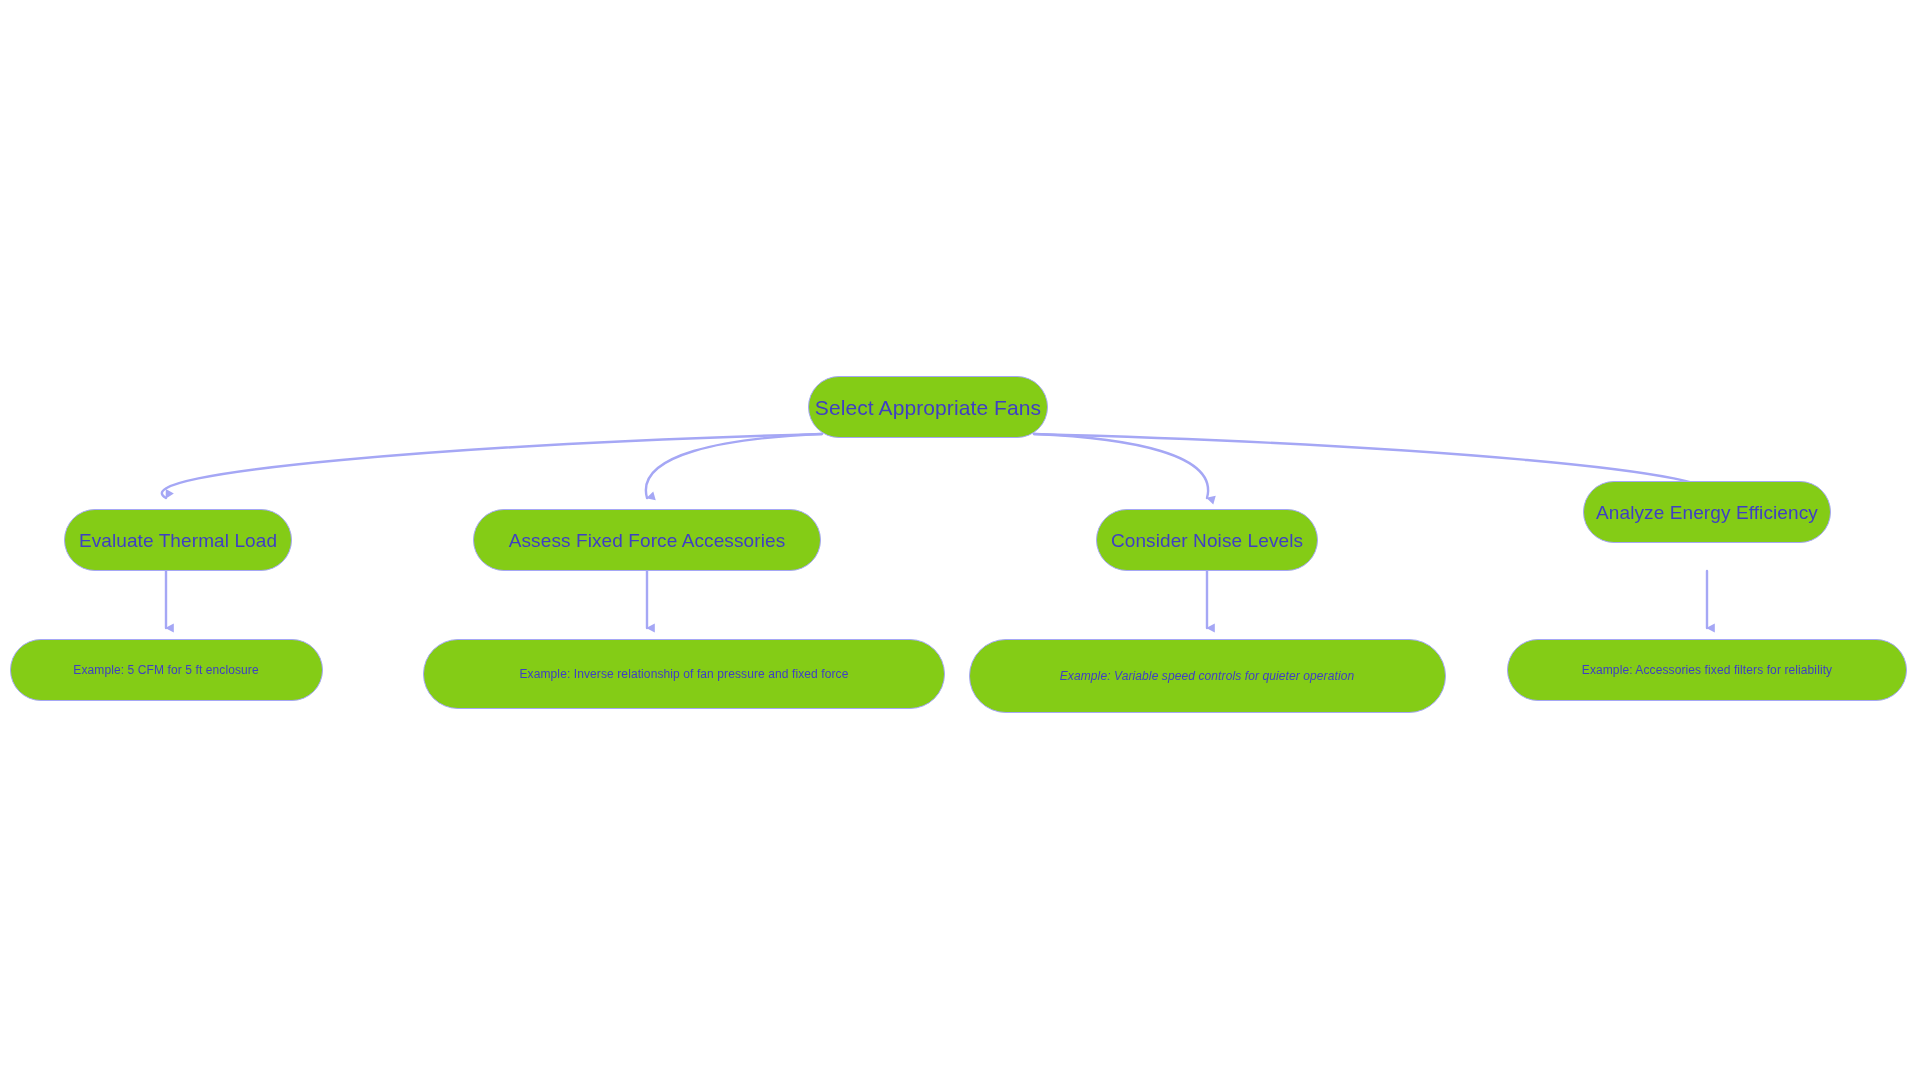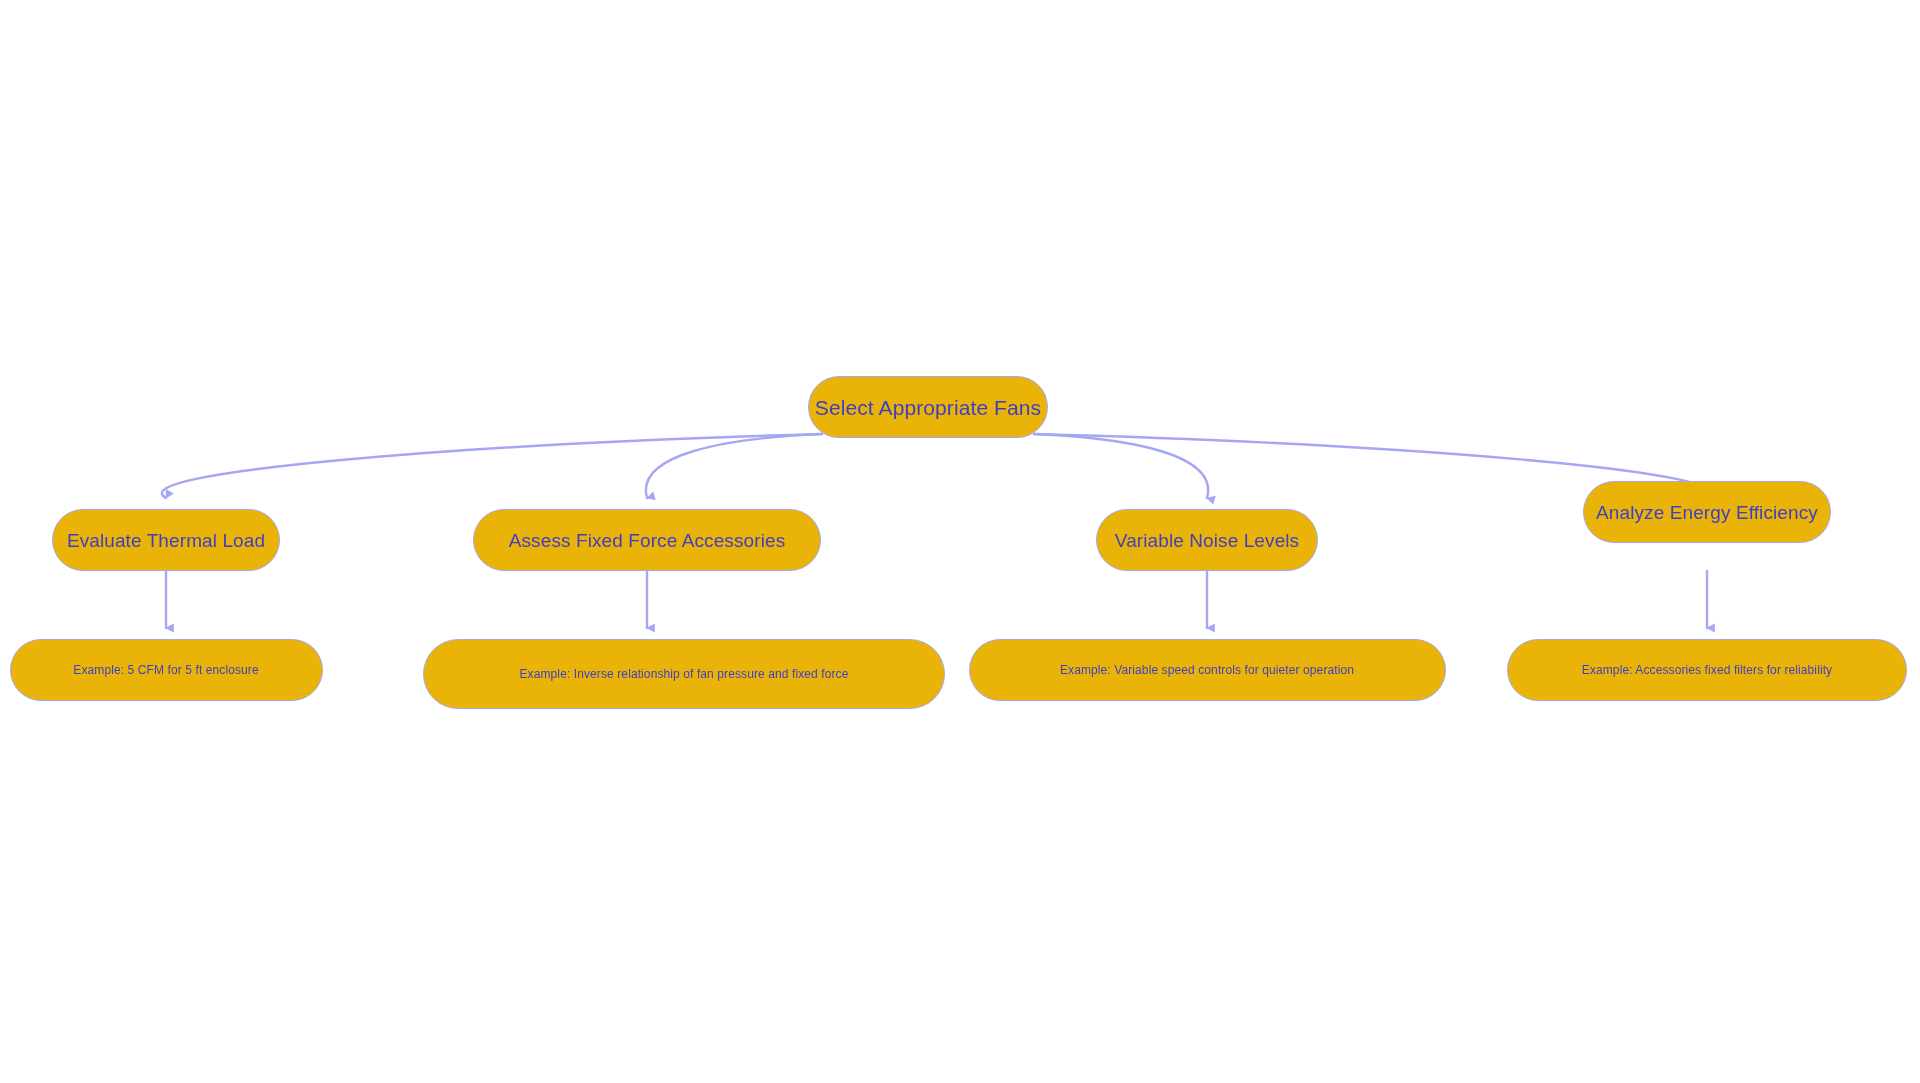--- a/index.html
+++ b/index.html
@@ -28,21 +28,21 @@
     width: 1920px;
     height: 1083px;
     pointer-events: none;
   }
   .node {
     position: absolute;
     box-sizing: border-box;
     display: flex;
     align-items: center;
     justify-content: center;
-    background: #eab308;
+    background: #84cc16;
     border: 1.4px solid #a5a7f5;
     border-radius: 999px;
     color: #3f3fc4;
     white-space: nowrap;
     letter-spacing: 0.1px;
   }
   .node-root {
     font-size: 21px;
   }
   .node-branch {
@@ -78,36 +78,36 @@
         <path d="M 647 571 L 647 628"></path>
         <path d="M 1207 571 L 1207 628"></path>
         <path d="M 1707 571 L 1707 628"></path>
       </g>
   </svg>
 
   <div id="nodes">
       <div class="node node-root" style="left: 808px; top: 376px; width: 240px; height: 62px;">
         <span class="node-label">Select Appropriate Fans</span>
       </div>
-      <div class="node node-branch" style="left: 52px; top: 509px; width: 228px; height: 62px;">
+      <div class="node node-branch" style="left: 64px; top: 509px; width: 228px; height: 62px;">
         <span class="node-label">Evaluate Thermal Load</span>
       </div>
       <div class="node node-example" style="left: 9.5px; top: 639px; width: 313px; height: 62px;">
         <span class="node-label">Example: 5 CFM for 5 ft enclosure</span>
       </div>
       <div class="node node-branch" style="left: 473px; top: 509px; width: 348px; height: 62px;">
         <span class="node-label">Assess Fixed Force Accessories</span>
       </div>
       <div class="node node-example" style="left: 375px; top: 639px; width: 522px; height: 70px; margin-left: 48px;">
         <span class="node-label">Example: Inverse relationship of fan pressure and fixed force</span>
       </div>
       <div class="node node-branch" style="left: 1096px; top: 509px; width: 222px; height: 62px;">
-        <span class="node-label">Variable Noise Levels</span>
+        <span class="node-label">Consider Noise Levels</span>
       </div>
-      <div class="node node-example" style="left: 968.5px; top: 639px; width: 477px; height: 62px;">
+      <div class="node node-example" style="left: 968.5px; top: 639px; width: 477px; height: 74px; font-style: italic;">
         <span class="node-label">Example: Variable speed controls for quieter operation</span>
       </div>
       <div class="node node-branch" style="left: 1583px; top: 481px; width: 248px; height: 62px;">
         <span class="node-label">Analyze Energy Efficiency</span>
       </div>
       <div class="node node-example" style="left: 1507px; top: 639px; width: 400px; height: 62px;">
         <span class="node-label">Example: Accessories fixed filters for reliability</span>
       </div>
     </div>
 

